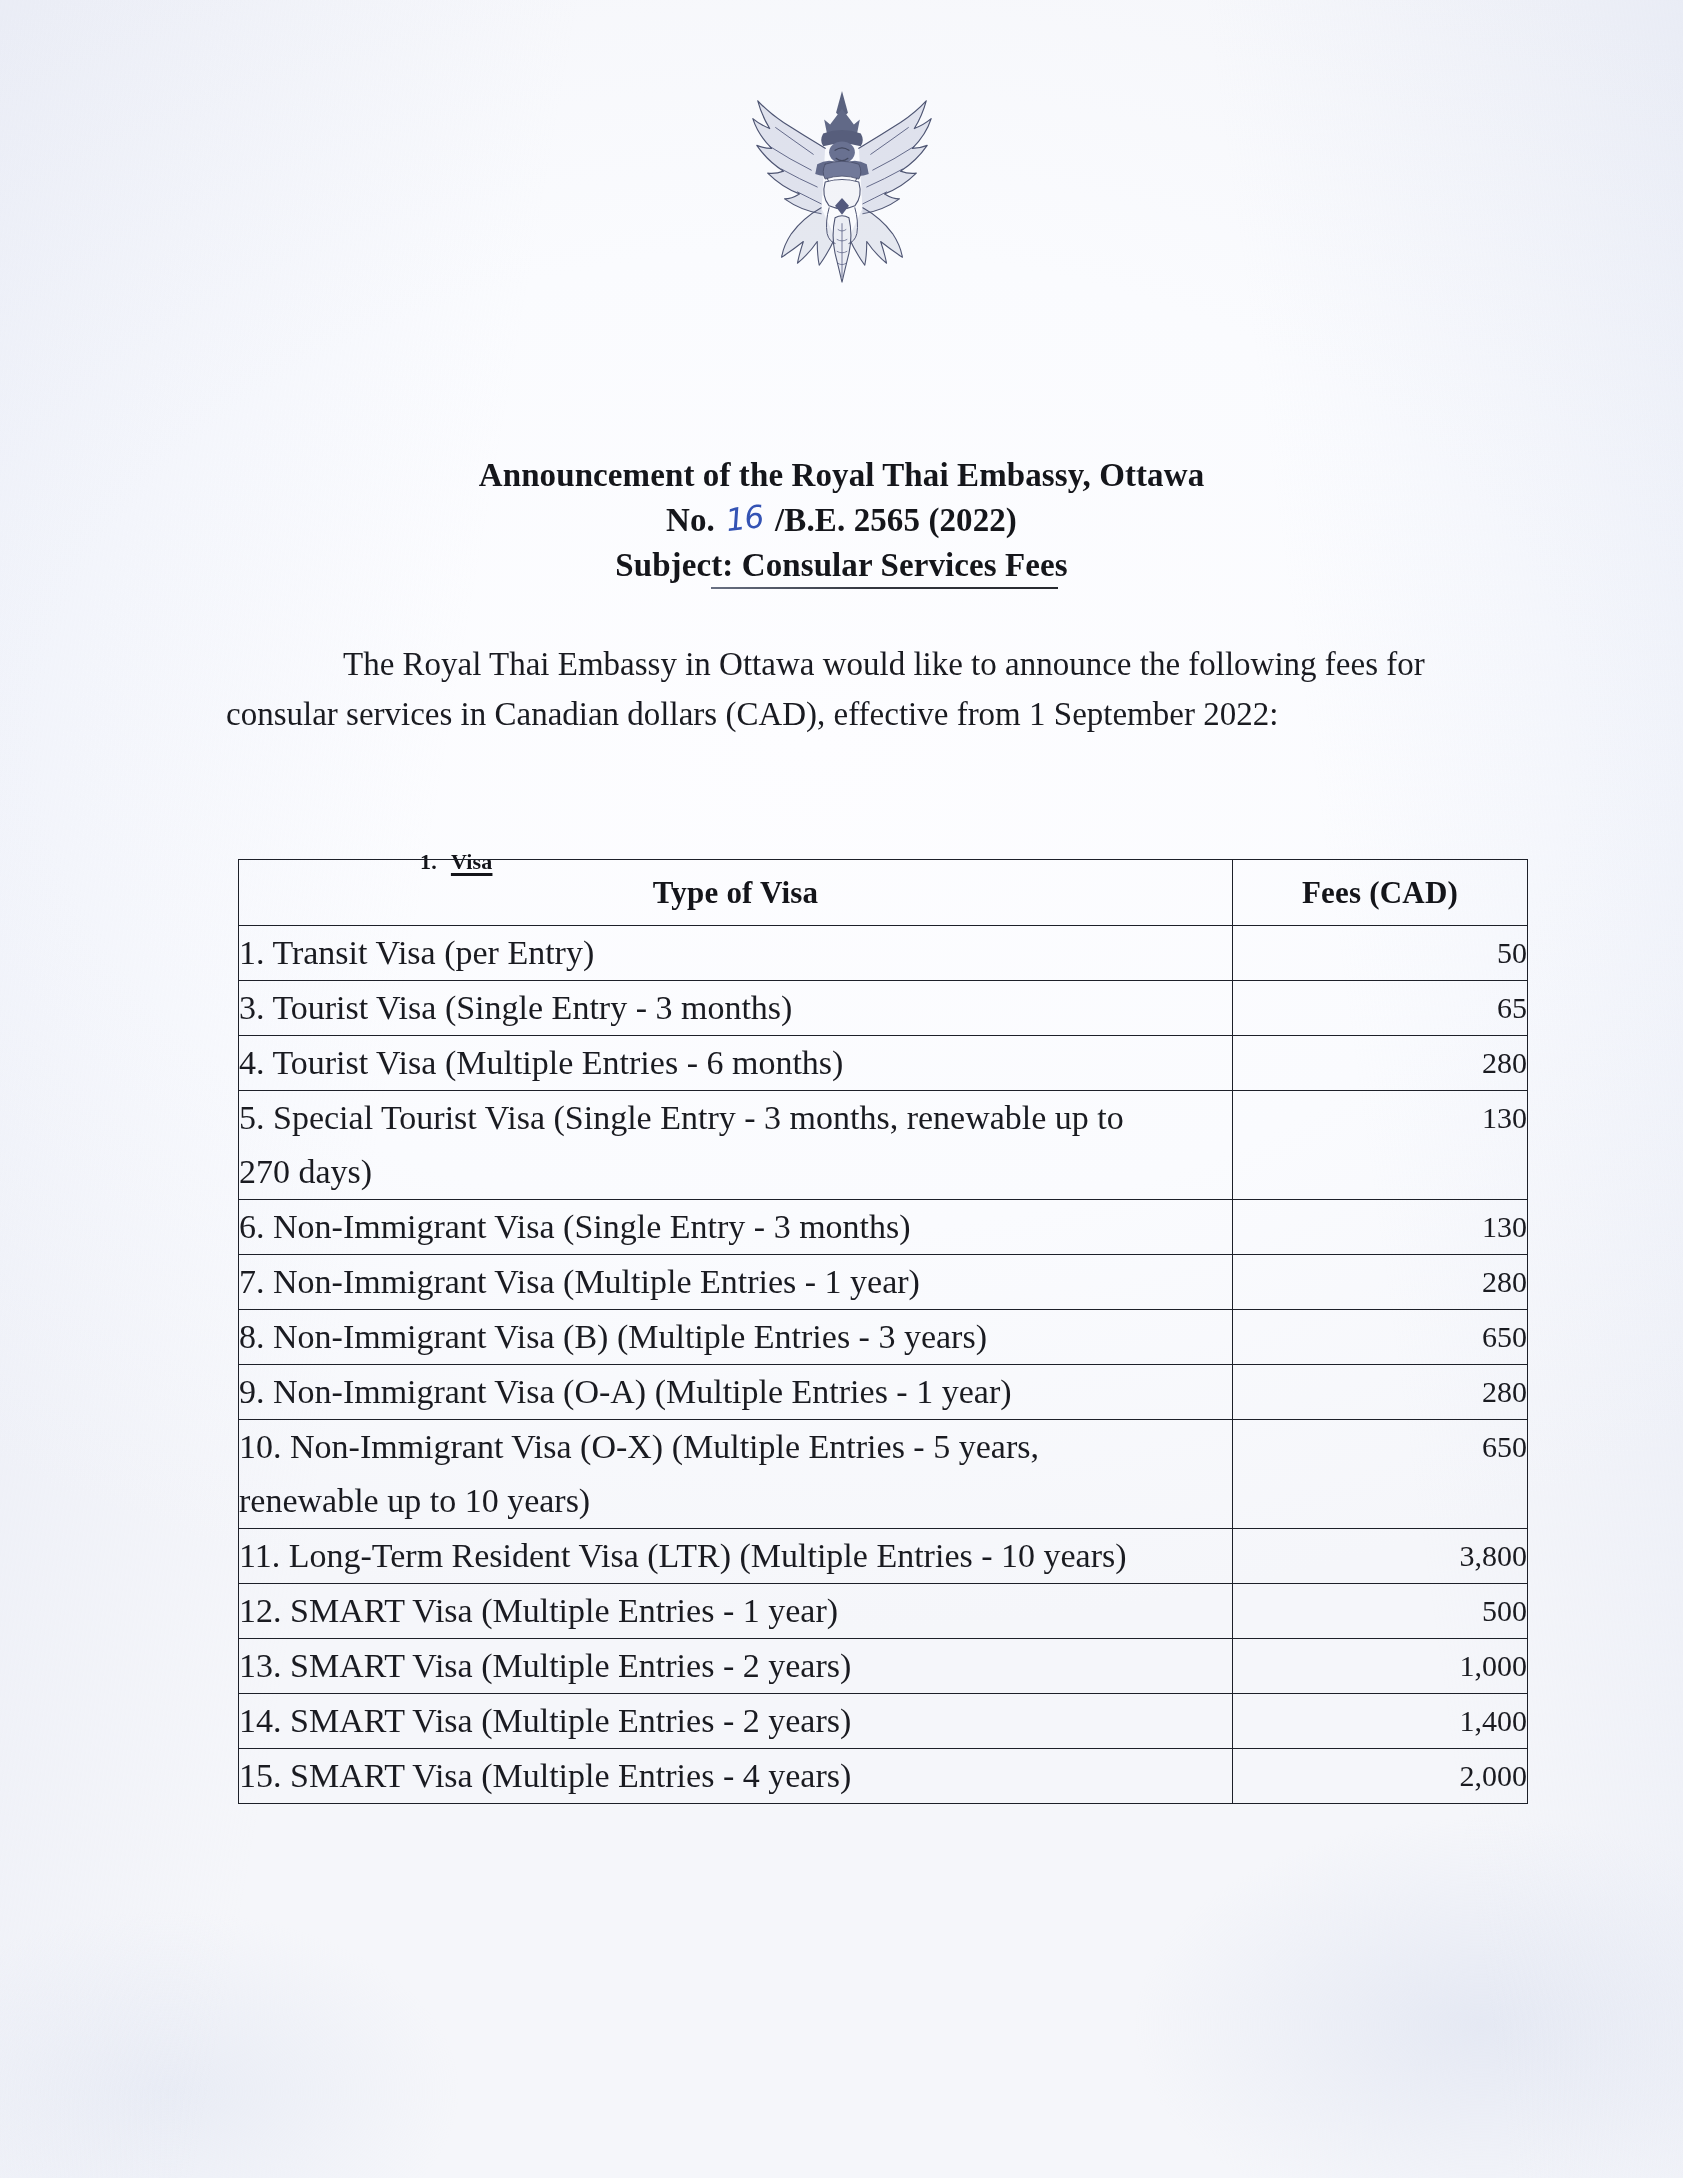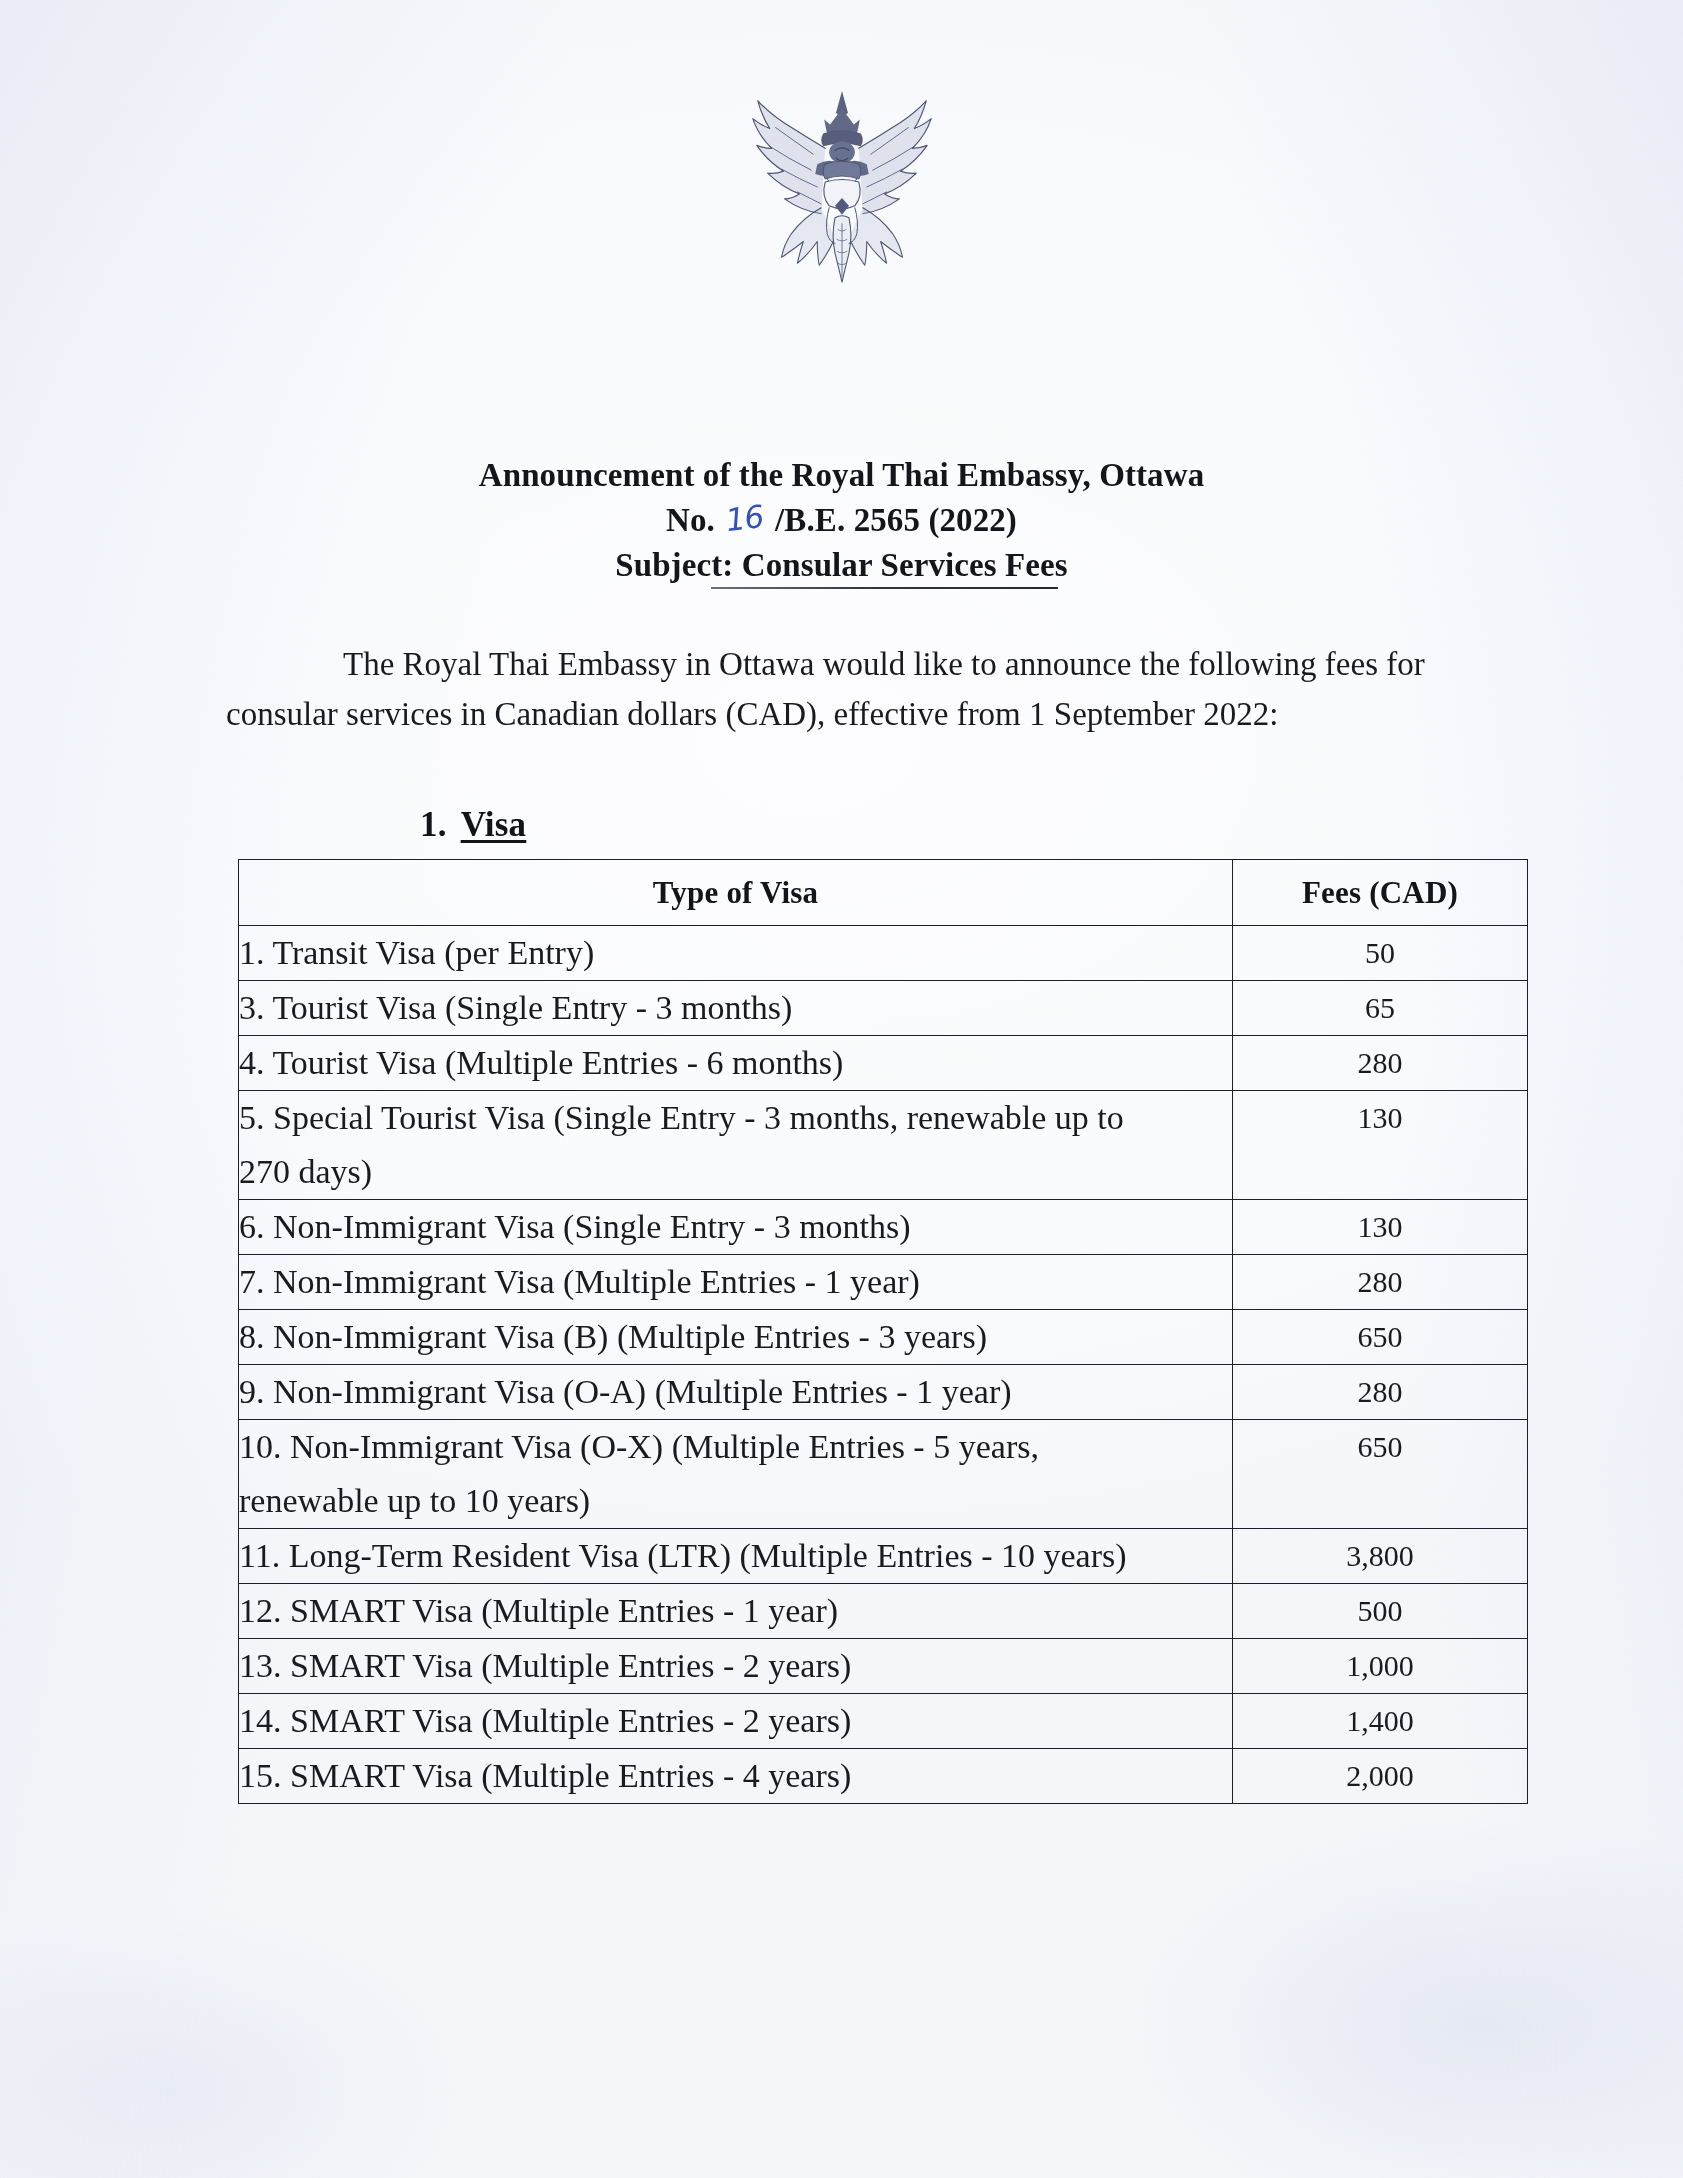--- a/index.html
+++ b/index.html
@@ -105,23 +105,23 @@
     line-height: 50px;
     text-align: left;
     color: #1a1b21;
     z-index: 4;
   }
   #body-para .indent { display: inline-block; width: 117px; }
 
   
   #section-heading {
     position: absolute;
-    top: 805px;
+    top: 849px;
     left: 420px;
-    font-size: 35px;
+    font-size: 22px;
     font-weight: bold;
     color: #131419;
     z-index: 4;
     letter-spacing: 0.2px;
   }
   #section-heading .num { margin-right: 14px; }
   #section-heading .underlined {
     text-decoration: underline;
     text-underline-offset: 4px;
     text-decoration-thickness: 3px;
@@ -166,21 +166,21 @@
     line-height: 54px;
     padding: 7px 0 9px 11px;
     text-align: left;
     color: #1a1b21;
     white-space: pre-line;
   }
   td.fee-cell {
     font-size: 30px;
     line-height: 54px;
     padding: 7px 0 9px 0;
-    text-align: center;
+    text-align: right;
     color: #1a1b21;
   }
   tr.tall td.type-cell,
   tr.tall td.fee-cell { min-height: 111px; }
 </style>
 </head>
 <body>
 
 <div id="page">
 

